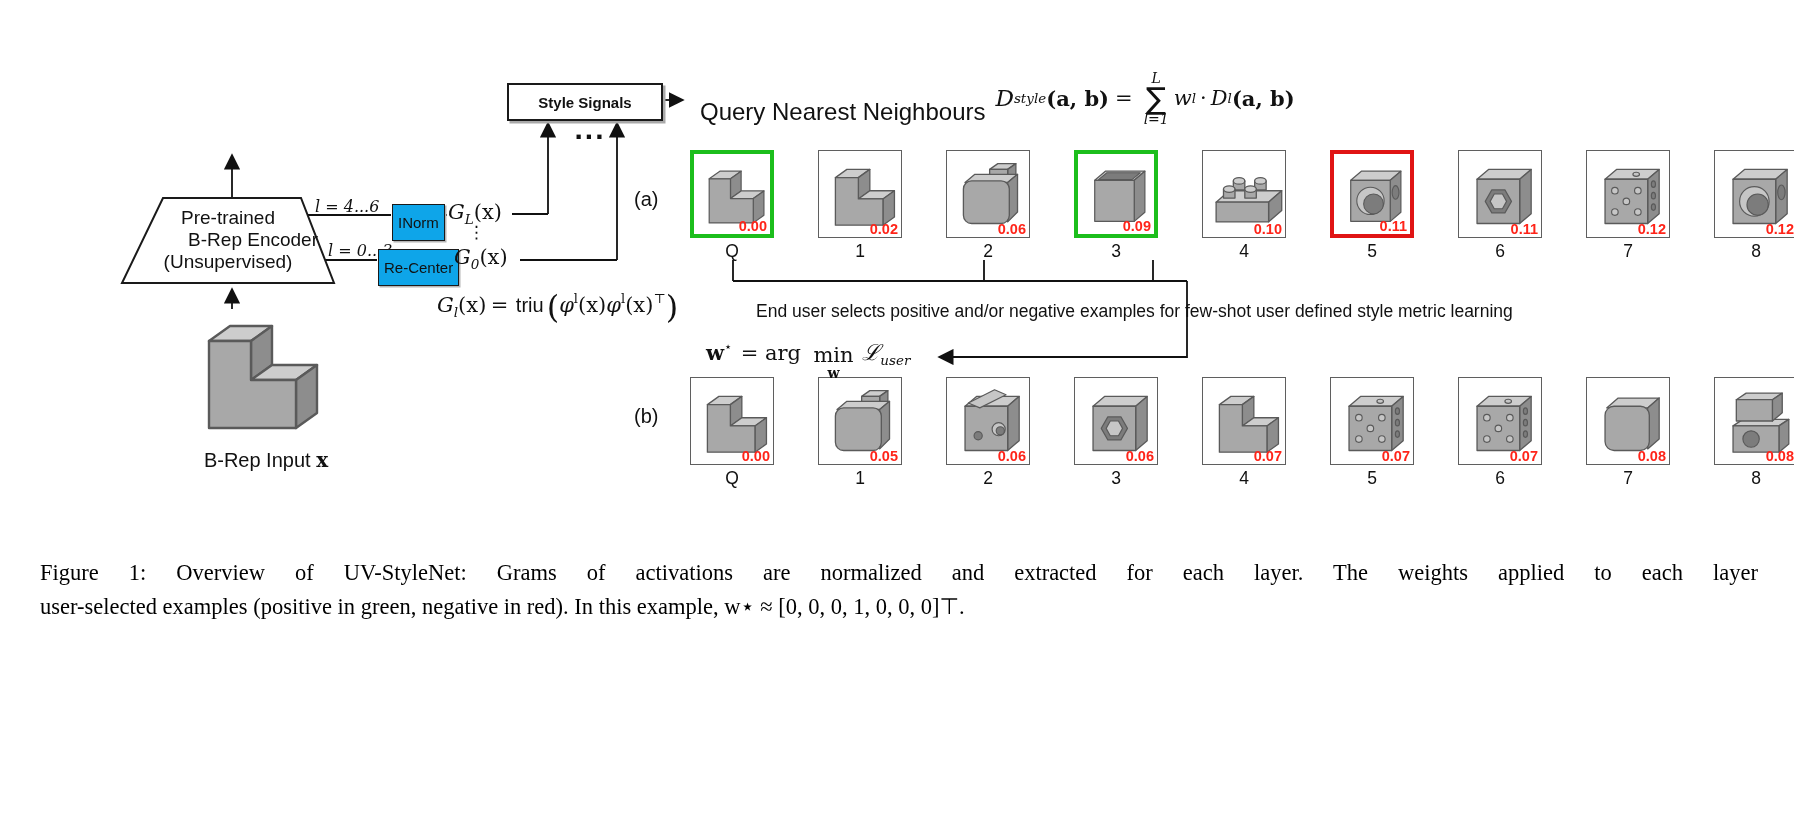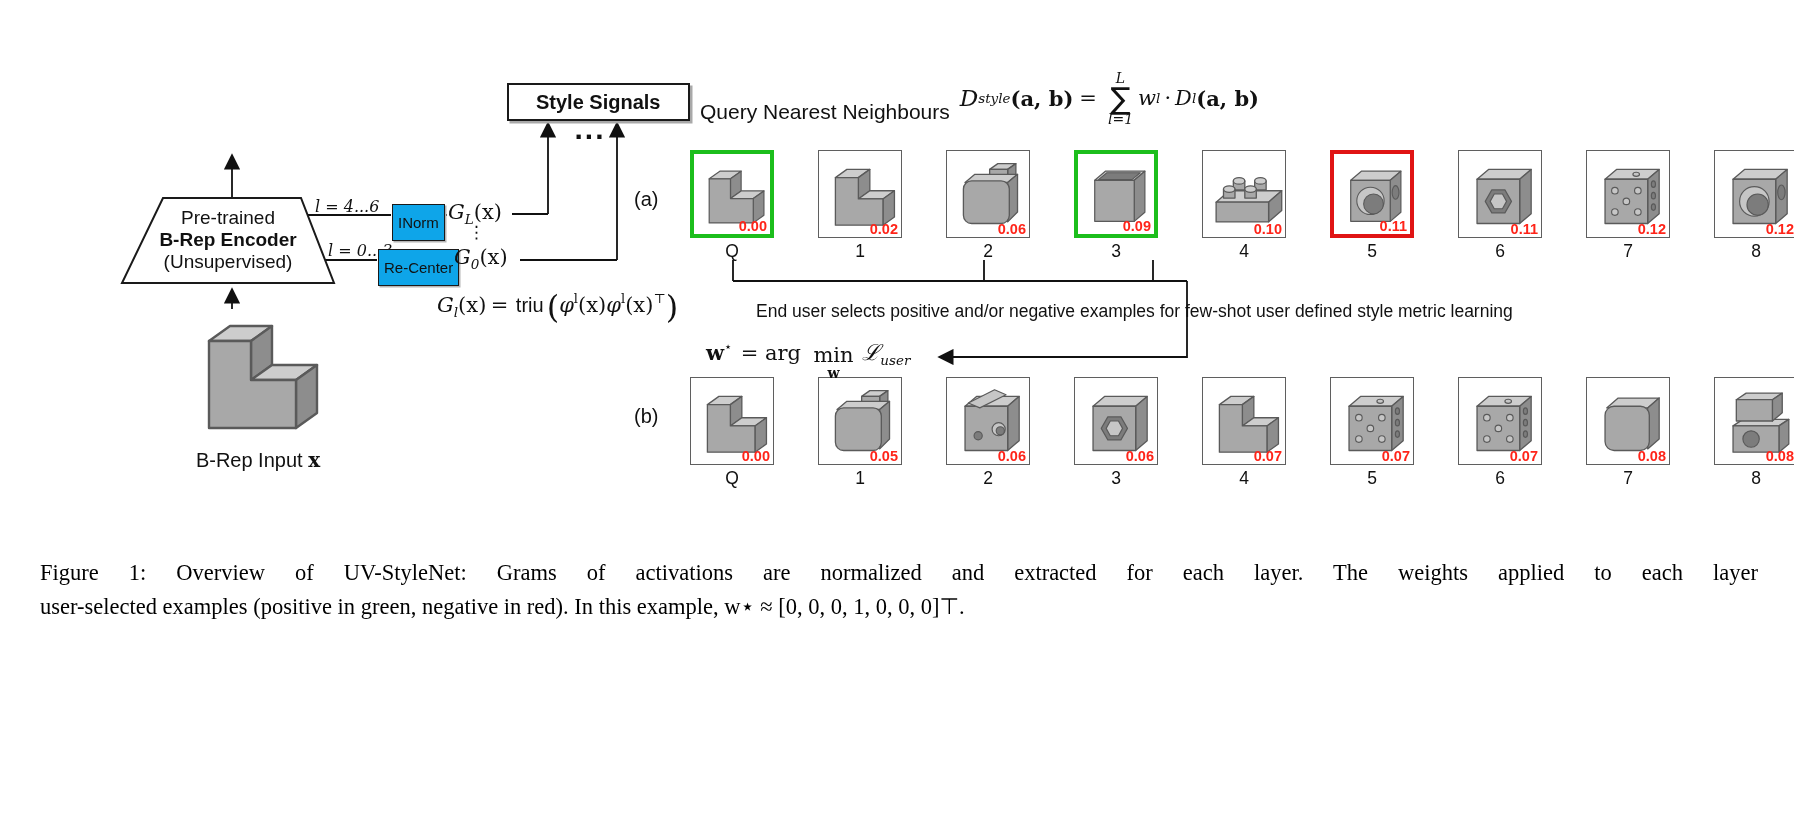--- a/index.html
+++ b/index.html
@@ -1,45 +1,45 @@
 <!DOCTYPE html>
 <html style="--pos: #1cbe1c; --neg: #e01414; --score: #ff2419;"><head>
 <meta charset="utf-8">
 <style>
   html,body{margin:0;padding:0;background:#fff;}
   #canvas{position:relative;width:1794px;height:827px;background:#fff;overflow:hidden;
           font-family:"Liberation Sans",sans-serif;color:#111;}
   .abs{position:absolute;}
   
   .nodebox{border:2px solid #1a1a1a;background:#fff;text-align:center;
-           font-weight:bold;font-size:20px;box-shadow:2.5px 2.5px 0 #a9a9a9;
-           display:flex;align-items:center;justify-content:flex-start;padding-left:27px;}
+           font-weight:bold;font-size:15px;box-shadow:2.5px 2.5px 0 #a9a9a9;
+           display:flex;align-items:center;justify-content:center;}
   .smallbox{border:1.5px solid #1a1a1a;background:#0ea5e9;font-size:15px;line-height:1;
             padding:10px 5px;box-shadow:1.5px 1.5px 0 #b5b5b5;}
   .trap-text{width:180px;text-align:center;font-size:19px;line-height:22px;}
-  .trap-text .b{font-weight:bold;}
+  .trap-text .b{font-weight:normal;text-align:right;}
   
   .mi{font-family:"DejaVu Serif","Liberation Serif",serif;font-style:italic;font-size:21px;}
   .mn{font-family:"DejaVu Serif","Liberation Serif",serif;font-size:21px;}
   .mb{font-family:"DejaVu Serif","Liberation Serif",serif;font-weight:bold;font-size:21px;}
   .msub{font-family:"DejaVu Serif",serif;font-style:italic;font-size:13.5px;vertical-align:-5px;}
   .msup{font-family:"DejaVu Serif",serif;font-size:13px;vertical-align:9px;}
   .mfn{font-family:"Liberation Sans",sans-serif;font-size:20px;margin:0 3px;}
   .bigp{font-family:"DejaVu Serif",serif;font-size:32px;font-weight:200;vertical-align:-6px;}
   .eq{white-space:nowrap;}
   .llabel{font-family:"DejaVu Serif",serif;font-style:italic;font-size:16px;}
   .sumstack{display:inline-flex;flex-direction:column;align-items:center;line-height:1;
             vertical-align:middle;margin:0 5px;}
   .sumstack .top,.sumstack .bot{font-family:"DejaVu Serif",serif;font-style:italic;font-size:14px;}
   .sumstack .sym{font-family:"DejaVu Sans",sans-serif;font-size:30px;line-height:0.9;}
   .minstack{display:inline-flex;flex-direction:column;align-items:center;line-height:1;
             vertical-align:middle;transform:translateY(7px);margin:0 4px;}
   .minstack .mtop{font-family:"DejaVu Serif",serif;font-size:21px;}
   .minstack .mbot{font-family:"DejaVu Serif",serif;font-weight:bold;font-size:14px;}
-  .qlabel{font-size:21px;margin-right:10px;margin-top:28px;}
+  .qlabel{font-size:24px;margin-right:10px;margin-top:28px;}
   
   .thumb-row{display:flex;gap:45px;}
   .cell{width:84px;flex:0 0 auto;}
   .cell + .cell{margin-left:-1px;}
   .tbox{position:relative;height:88px;border:1px solid #5f5f5f;background:#fff;
         box-sizing:border-box;}
   .tbox.pos{border:4px solid var(--pos);z-index:2;}
   .tbox.neg{border:4px solid var(--neg);z-index:2;}
   .tbox svg{width:100%;height:100%;display:block;}
   .score{position:absolute;right:3px;bottom:0;font-weight:700;font-size:14.5px;
@@ -193,21 +193,21 @@
 
   <div class="abs trap-text" style="left:138px;top:207px">
     <div>Pre-trained</div>
     <div class="b">B-Rep Encoder</div>
     <div>(Unsupervised)</div>
   </div>
 
   <svg class="abs" style="left:148px;top:296px" width="212" height="150" viewBox="0 0 100 100">
     <use href="#shape-step"></use>
   </svg>
-  <div class="abs" style="left:152px;top:448px;width:212px;text-align:center;font-size:20px">
+  <div class="abs" style="left:160px;top:448px;width:212px;text-align:center;font-size:20px">
     <span>B-Rep Input</span>
     <span class="mb" style="font-size:20px">x</span>
   </div>
 
   <div class="abs llabel" style="left:315px;top:197px">l = 4...6</div>
   <div class="abs llabel" style="left:328px;top:241px">l = 0...3</div>
 
   <div class="abs smallbox" style="left:392px;top:204px">INorm</div>
   <div class="abs smallbox" style="left:378px;top:249px">Re-Center</div>
 

